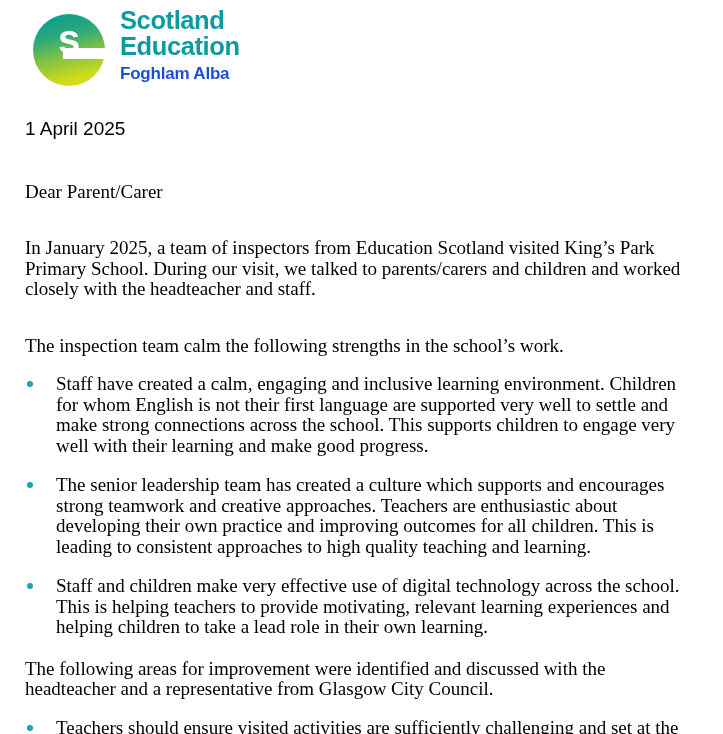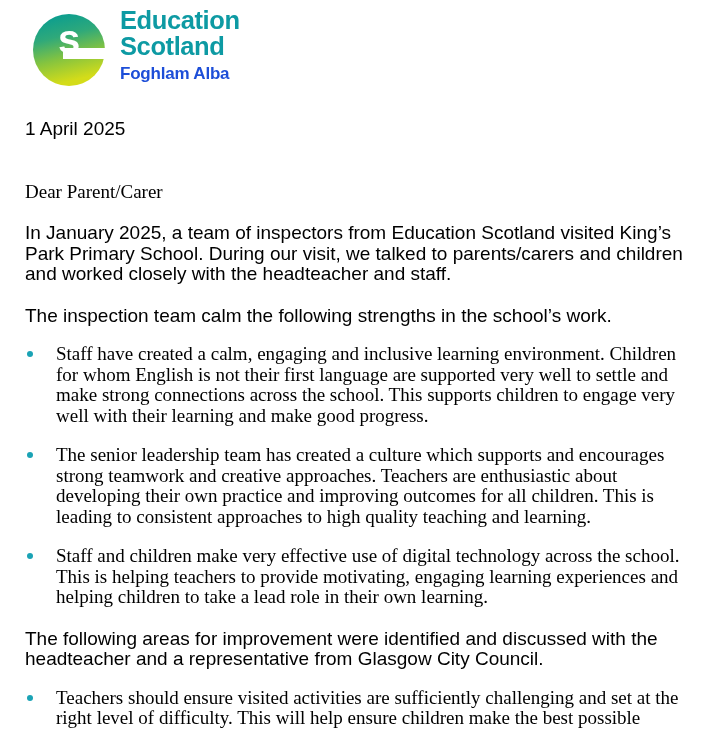--- a/index.html
+++ b/index.html
@@ -60,22 +60,23 @@
     line-height: 20.5px;
   }
   .date-line {
     margin: 19px 0 0 0;
   }
   .salutation {
     margin: 42px 0 0 0;
     font-family: Liberation Serif, serif;
   }
   .para {
-    margin: 21px 0 0 0;
+    margin: 36px 0 0 0;
     max-width: 665px;
+    font-family: Liberation Serif, serif;
   }
   .para.tight {
     margin-top: 21px;
   }
 
   
   .bullet-list {
     list-style: none;
     margin: 18px 0 0 0;
     padding: 0;
@@ -121,22 +122,22 @@
     <circle cx="36" cy="42" r="36" fill="url(#esGrad)"></circle>
 
     <rect x="30" y="40" width="48" height="11" fill="#ffffff"></rect>
 
     <path d="M 72 51 L 72 84 L 56 84 A 36 36 0 0 0 72 51 Z" fill="#ffffff"></path>
 
     <text x="36" y="34" font-family="'Liberation Sans', sans-serif" font-size="40" font-weight="bold" fill="#ffffff" text-anchor="middle" dominant-baseline="middle">s</text>
   </svg>
 
   <div class="logo-wordmark">
+    <span class="wordmark-line" style="color:#0d9aa3">Scotland</span>
     <span class="wordmark-line" style="color:#0d9aa3">Education</span>
-    <span class="wordmark-line" style="color:#0d9aa3">Scotland</span>
     <span class="wordmark-sub" style="color:#1d4ed8">Foghlam Alba</span>
   </div>
 
 </header>
 
 <main class="letter-body">
 
   <p class="date-line">1 April 2025</p>
 
   <p class="salutation">Dear Parent/Carer</p>
@@ -149,21 +150,21 @@
     <li class="bullet-item">
       <span class="bullet-dot" style="background:#1aa3b5"></span>
       <span class="bullet-text">Staff have created a calm, engaging and inclusive learning environment. Children for whom English is not their first language are supported very well to settle and make strong connections across the school. This supports children to engage very well with their learning and make good progress.</span>
     </li>
     <li class="bullet-item">
       <span class="bullet-dot" style="background:#1aa3b5"></span>
       <span class="bullet-text">The senior leadership team has created a culture which supports and encourages strong teamwork and creative approaches. Teachers are enthusiastic about developing their own practice and improving outcomes for all children. This is leading to consistent approaches to high quality teaching and learning.</span>
     </li>
     <li class="bullet-item">
       <span class="bullet-dot" style="background:#1aa3b5"></span>
-      <span class="bullet-text">Staff and children make very effective use of digital technology across the school. This is helping teachers to provide motivating, engaging learning experiences and helping children to take a lead role in their own learning.</span>
+      <span class="bullet-text">Staff and children make very effective use of digital technology across the school. This is helping teachers to provide motivating, relevant learning experiences and helping children to take a lead role in their own learning.</span>
     </li>
   </ul>
 
   <p class="para tight">The following areas for improvement were identified and discussed with the headteacher and a representative from Glasgow City Council.</p>
 
   <ul class="bullet-list">
     <li class="bullet-item">
       <span class="bullet-dot" style="background:#1aa3b5"></span>
       <span class="bullet-text">Teachers should ensure visited activities are sufficiently challenging and set at the right level of difficulty. This will help ensure children make the best possible progress.</span>
     </li>

